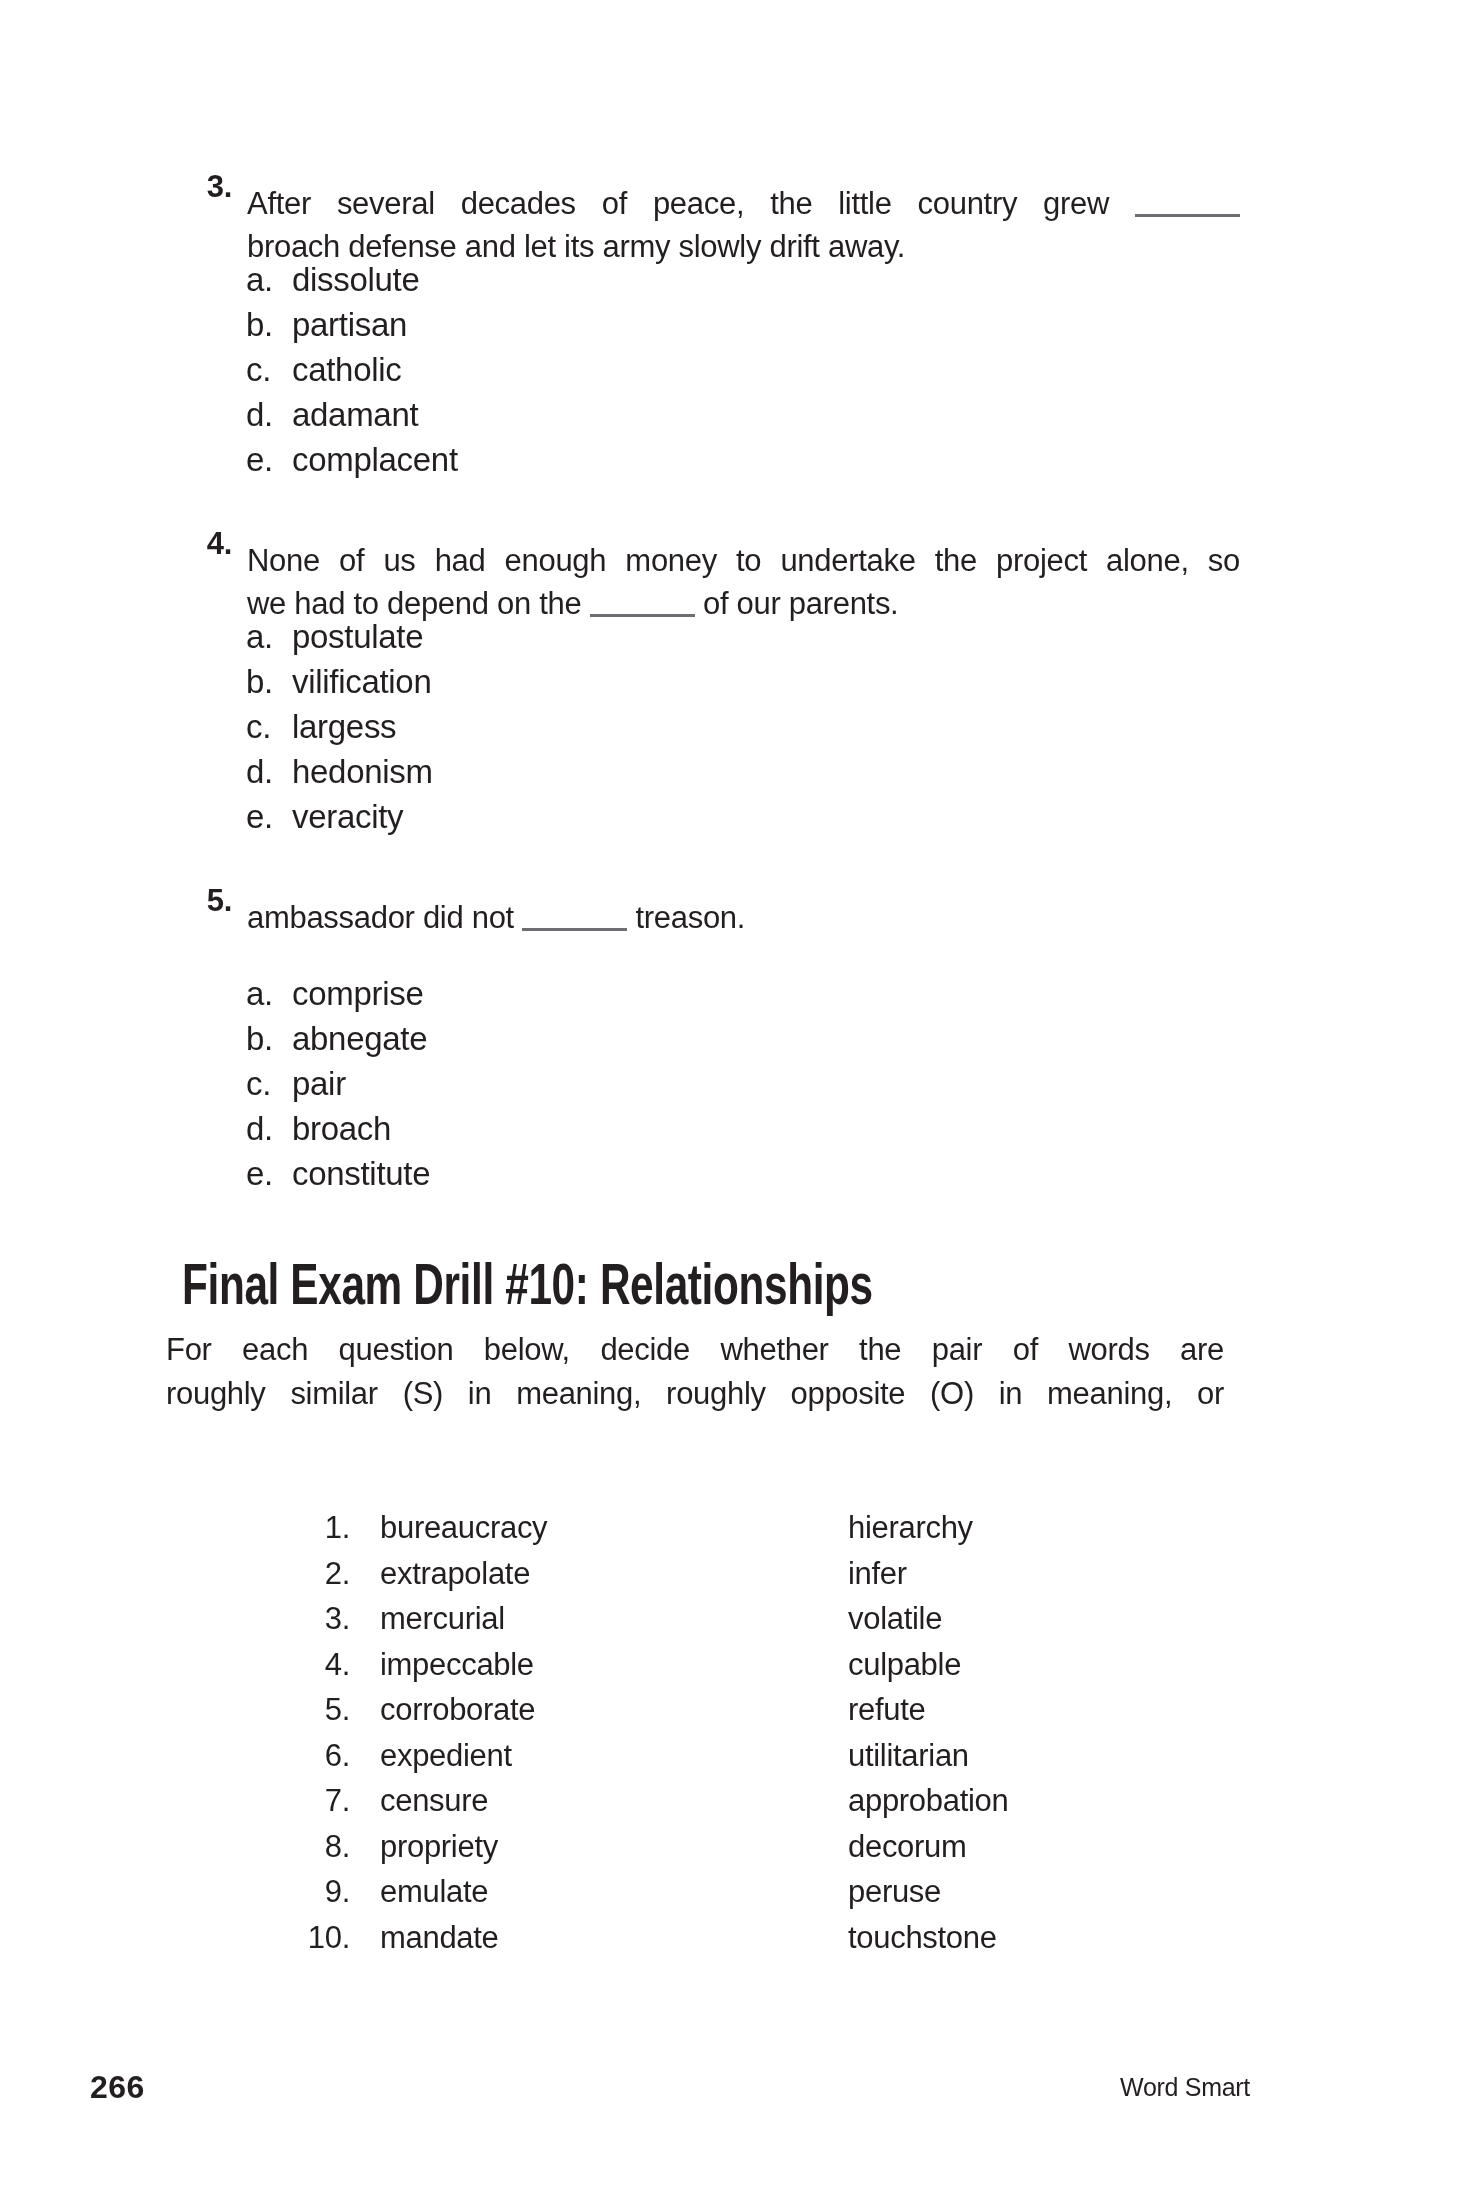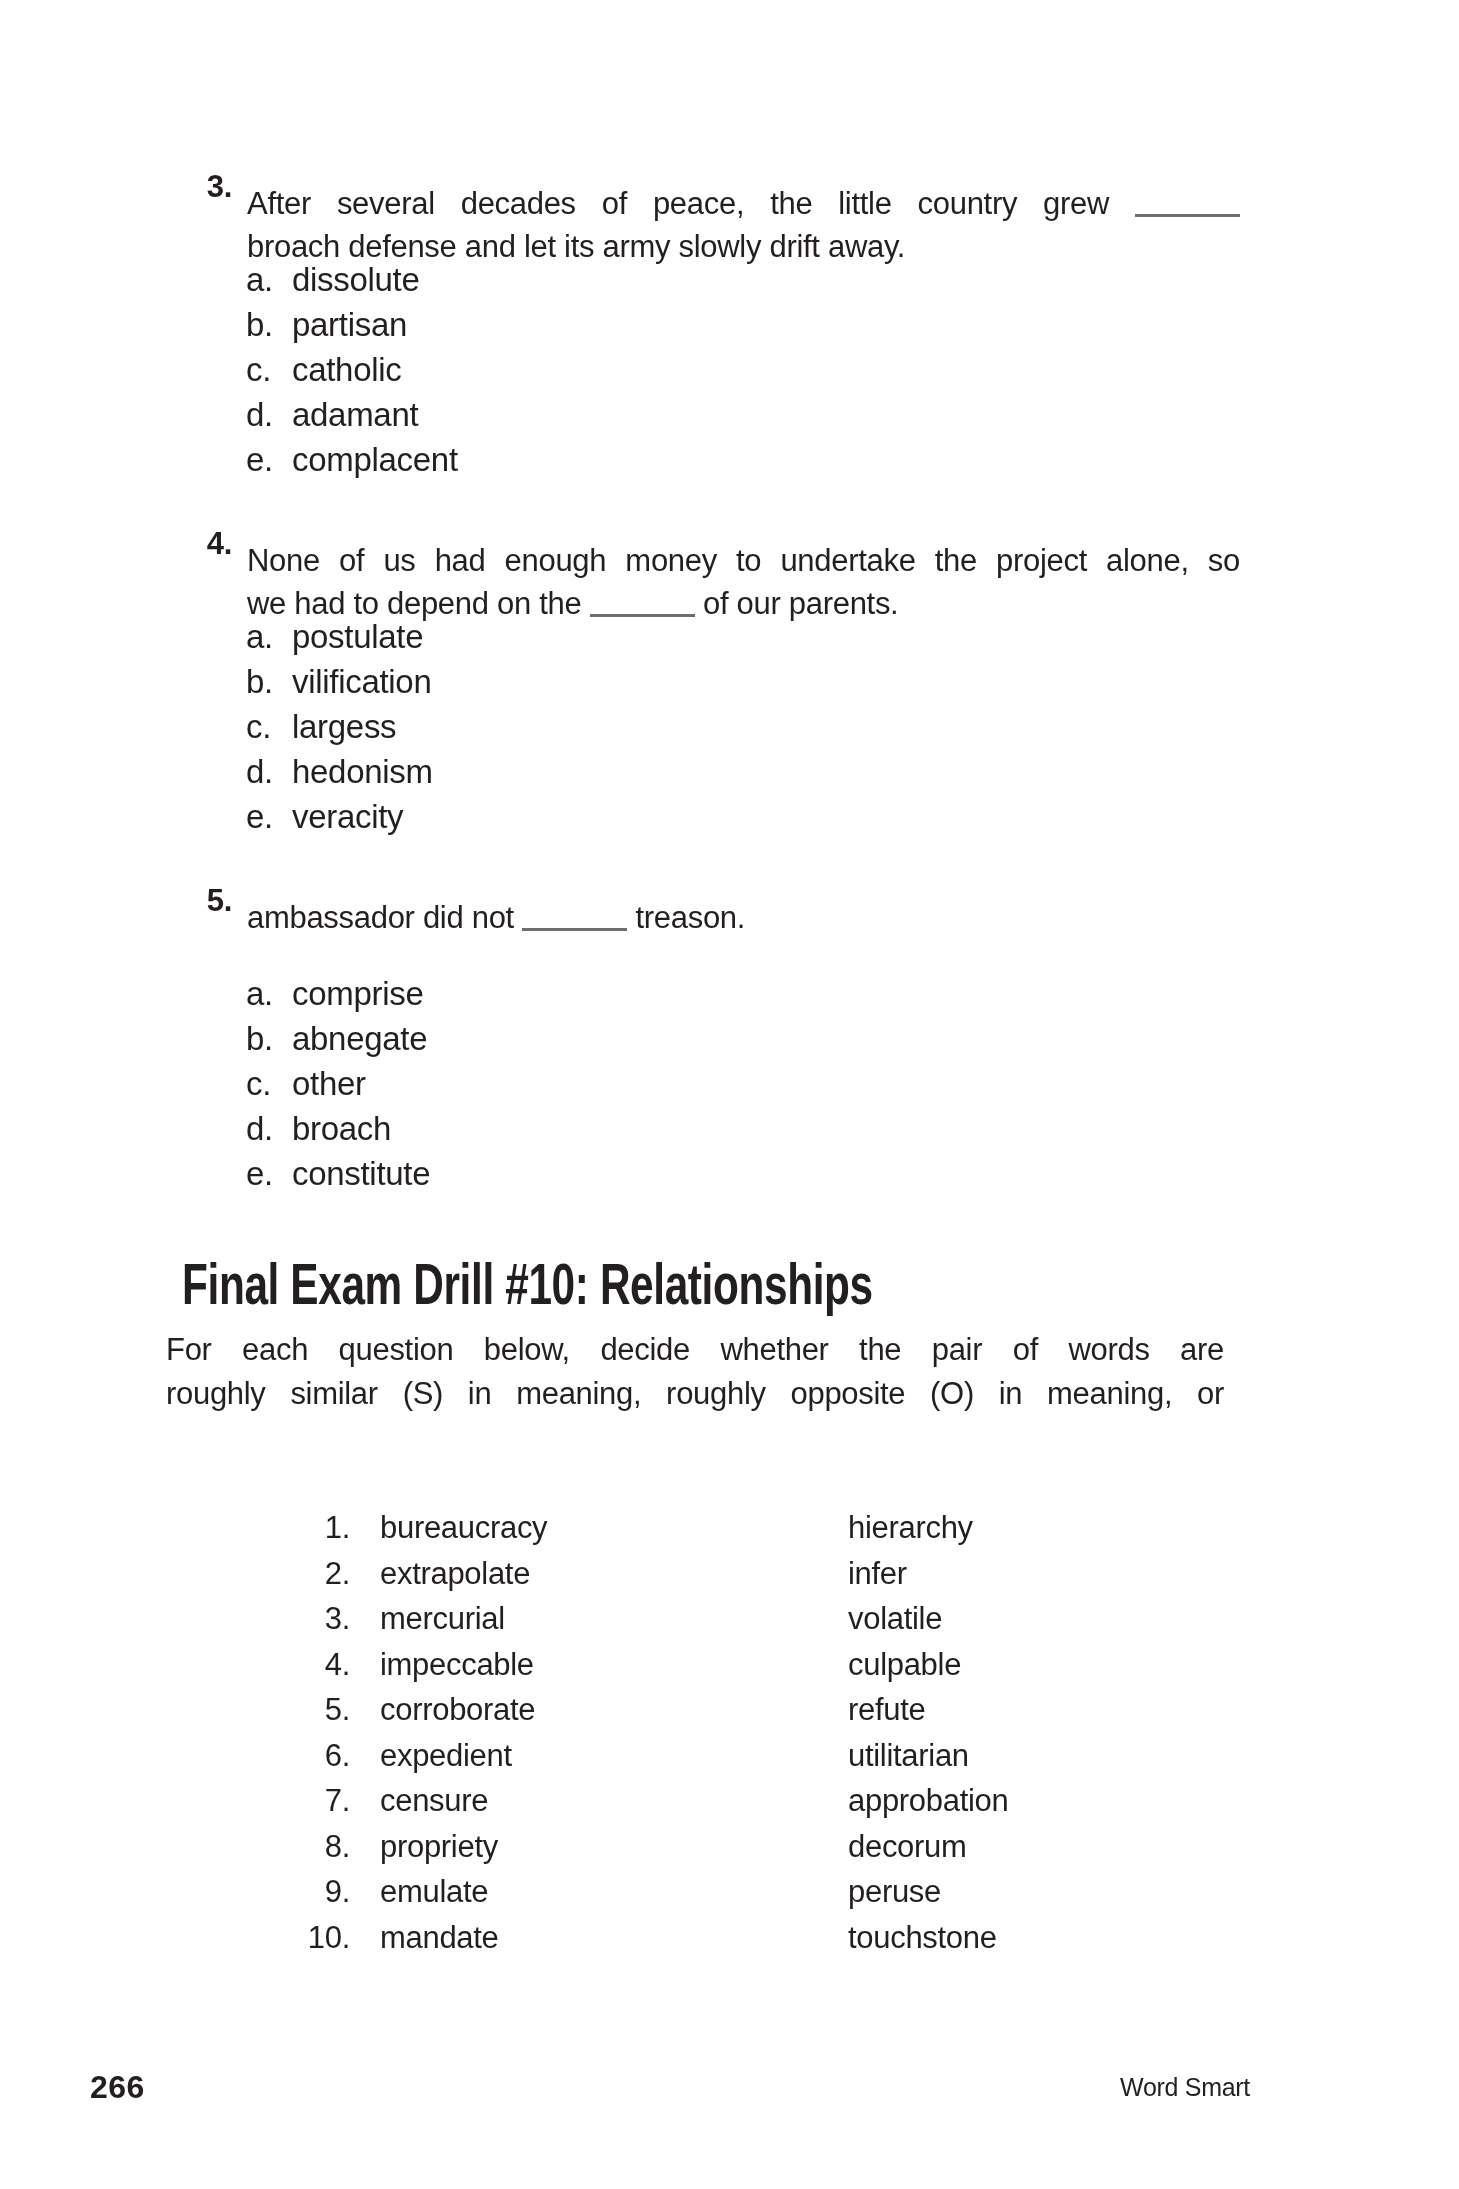--- a/index.html
+++ b/index.html
@@ -88,21 +88,21 @@
         </div>
       </div>
       <div class="question" style="top: 879px;">
         <div class="q-num">5.</div>
         <div class="q-stem">
           <div class="stem-line">ambassador did not <span class="blank"></span> treason.</div>
         </div>
         <div class="q-options" style="top: 92px;">
           <div class="opt-row"><span class="opt-letter">a.</span><span>comprise</span></div>
           <div class="opt-row"><span class="opt-letter">b.</span><span>abnegate</span></div>
-          <div class="opt-row"><span class="opt-letter">c.</span><span>other</span></div>
+          <div class="opt-row"><span class="opt-letter">c.</span><span>pair</span></div>
           <div class="opt-row"><span class="opt-letter">d.</span><span>broach</span></div>
           <div class="opt-row"><span class="opt-letter">e.</span><span>constitute</span></div>
         </div>
       </div>
     </div>
 
   <h1 class="drill-heading">Final Exam Drill #10: Relationships</h1>
 
   <div class="intro" id="intro-root">
       <div class="intro-line jline">For each question below, decide whether the pair of words are</div>

